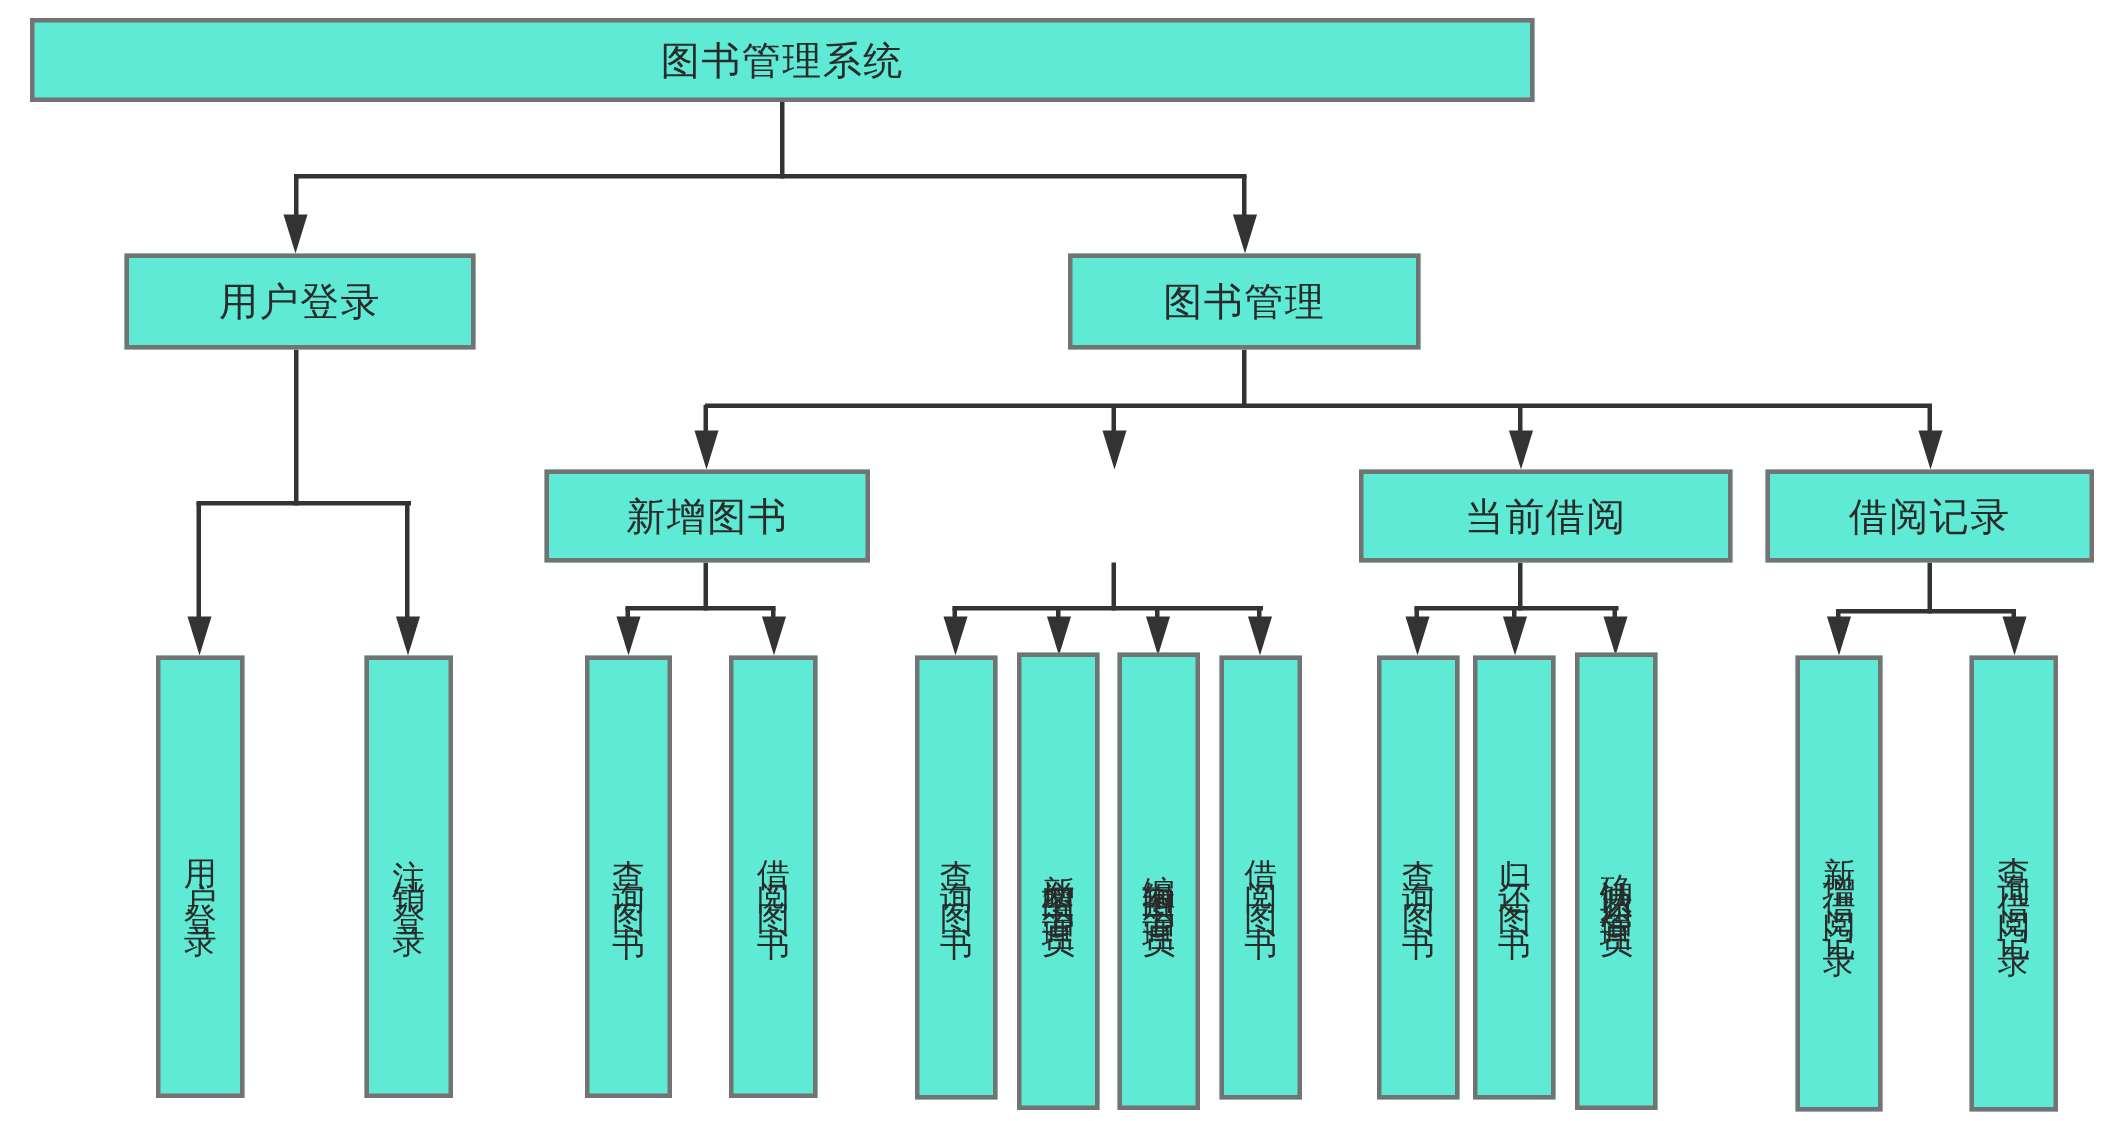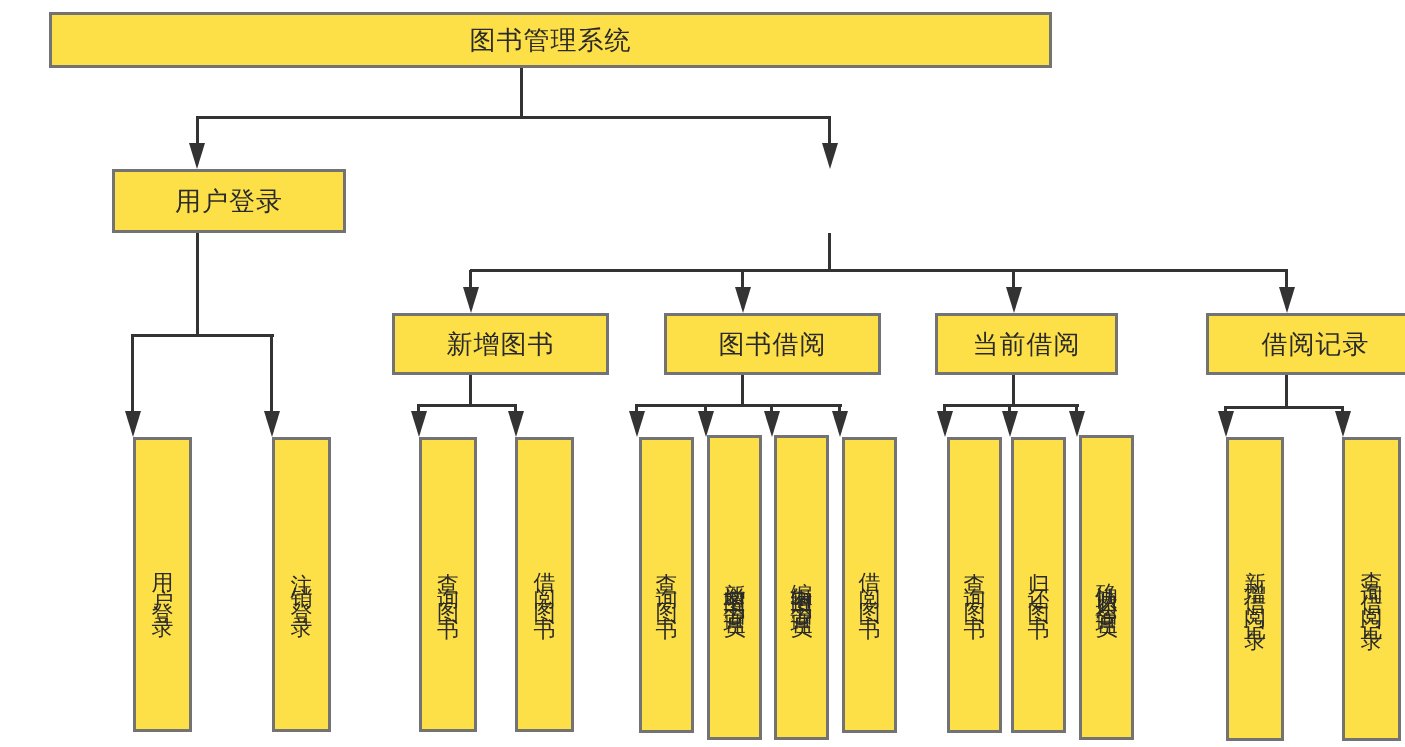--- a/index.html
+++ b/index.html
@@ -3,22 +3,22 @@
 <meta charset="utf-8">
 <style>
   html,body { margin:0; padding:0; background:#ffffff; }
   #stage {
     position:relative; width:1405px; height:747px; background:#ffffff;
     font-family:"Liberation Sans","DejaVu Sans",sans-serif; color:#222;
     overflow:hidden;
   }
   .box {
     position:absolute; box-sizing:border-box; border:3px solid #737373;
-    background:#fde047; display:flex; align-items:center; justify-content:center;
-    z-index:3; color:#2a2a2a;margin-left:29px;
+    background:#5eead4; display:flex; align-items:center; justify-content:center;
+    z-index:3; color:#2a2a2a;
   }
   .hbox { font-size:26px; letter-spacing:1px; }
   .root { border-width:3px; }
   .leaf {
     writing-mode:vertical-rl; text-orientation:mixed;
     font-size:22px; letter-spacing:15px; line-height:1;
   }
   .leaf.six  { letter-spacing:12px; }
   .leaf.admin{ letter-spacing:5px;  }
   .vline, .hline { position:absolute; background:#333; z-index:1; }
@@ -96,26 +96,26 @@
   <div class="hline" style="left:1224px; top:406px; width:120px;"></div>
   <div class="vline" style="left:1224px; top:407px; height:6px;"></div>
   <div class="vline" style="left:1341px; top:407px; height:6px;"></div>
   <div class="arrow" style="left:1218px; top:411px;"></div>
   <div class="arrow" style="left:1335px; top:411px;"></div>
 
   <div class="box root hbox" style="left:20px; top:12px; width:1003px; height:56px;">图书管理系统</div>
 
   <div class="box hbox" style="left:83px; top:169px; width:234px; height:64px;">用户登录</div>
 
+  <div class="box hbox" style="left:712px; top:169px; width:235px; height:64px;">图书管理</div>
 
   <div class="box hbox" style="left:363px; top:313px; width:217px; height:62px;">新增图书</div>
 
-  <div class="box hbox" style="left:635px; top:313px; width:217px; height:62px;">图书借阅</div>
 
-  <div class="box hbox" style="left:906px; top:313px; width:183px; height:62px;font-family:Liberation Serif, serif;">当前借阅</div>
+  <div class="box hbox" style="left:906px; top:313px; width:249px; height:62px;font-family:Liberation Serif, serif;">当前借阅</div>
 
   <div class="box hbox" style="left:1177px; top:313px; width:219px; height:62px;">借阅记录</div>
 
   <div class="box leaf" style="left:104px; top:437px; width:59px; height:295px;">用户登录</div>
 
   <div class="box leaf" style="left:243px; top:437px; width:59px; height:295px;">注销登录</div>
 
   <div class="box leaf" style="left:390px; top:437px; width:58px; height:295px;">查询图书</div>
 
   <div class="box leaf" style="left:486px; top:437px; width:59px; height:295px;">借阅图书</div>

